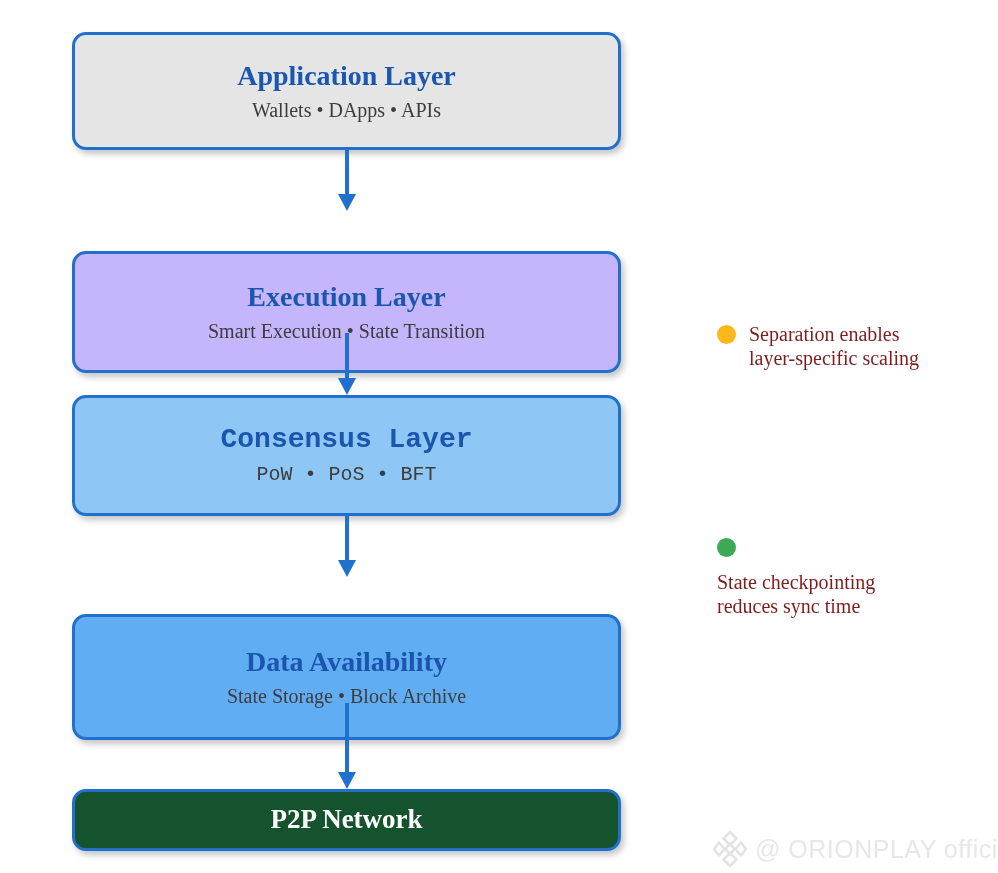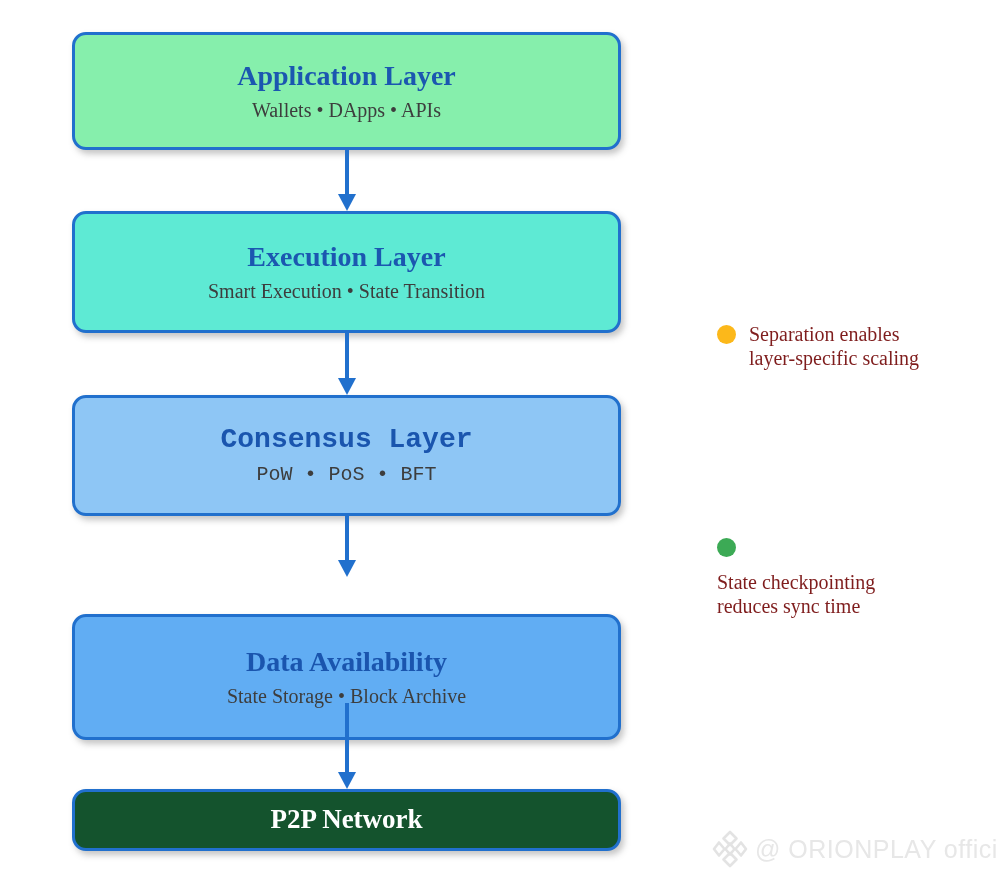--- a/index.html
+++ b/index.html
@@ -110,31 +110,31 @@
     white-space: nowrap;
     user-select: none;
   }
   .watermark-logo { display: block; }
 </style>
 </head>
 <body>
 
 <div class="canvas">
 
-  <div class="layer-box" id="layer-0" style="background-color: #86efac; border-color: rgb(33, 112, 205);">
+  <div class="layer-box" id="layer-0" style="background-color: #e5e5e5; border-color: rgb(33, 112, 205);">
     <div class="layer-title" style="color: rgb(27, 87, 176);">Application Layer</div>
     <div class="layer-subtitle">Wallets • DApps • APIs</div>
   </div>
 
   <div class="flow-arrow" id="arrow-0">
     <div class="arrow-line" style="background-color: rgb(33, 112, 205);"></div>
     <div class="arrow-head" style="border-top-color: rgb(33, 112, 205);"></div>
   </div>
 
-  <div class="layer-box" id="layer-1" style="background-color: #5eead4; border-color: rgb(33, 112, 205);">
+  <div class="layer-box" id="layer-1" style="background-color: #c4b5fd; border-color: rgb(33, 112, 205); margin-top: 40px;">
     <div class="layer-title" style="color: rgb(27, 87, 176);">Execution Layer</div>
     <div class="layer-subtitle">Smart Execution • State Transition</div>
   </div>
 
   <div class="flow-arrow" id="arrow-1">
     <div class="arrow-line" style="background-color: rgb(33, 112, 205);"></div>
     <div class="arrow-head" style="border-top-color: rgb(33, 112, 205);"></div>
   </div>
 
   <div class="layer-box" id="layer-2" style="background-color: rgb(142, 198, 245); border-color: rgb(33, 112, 205);">

